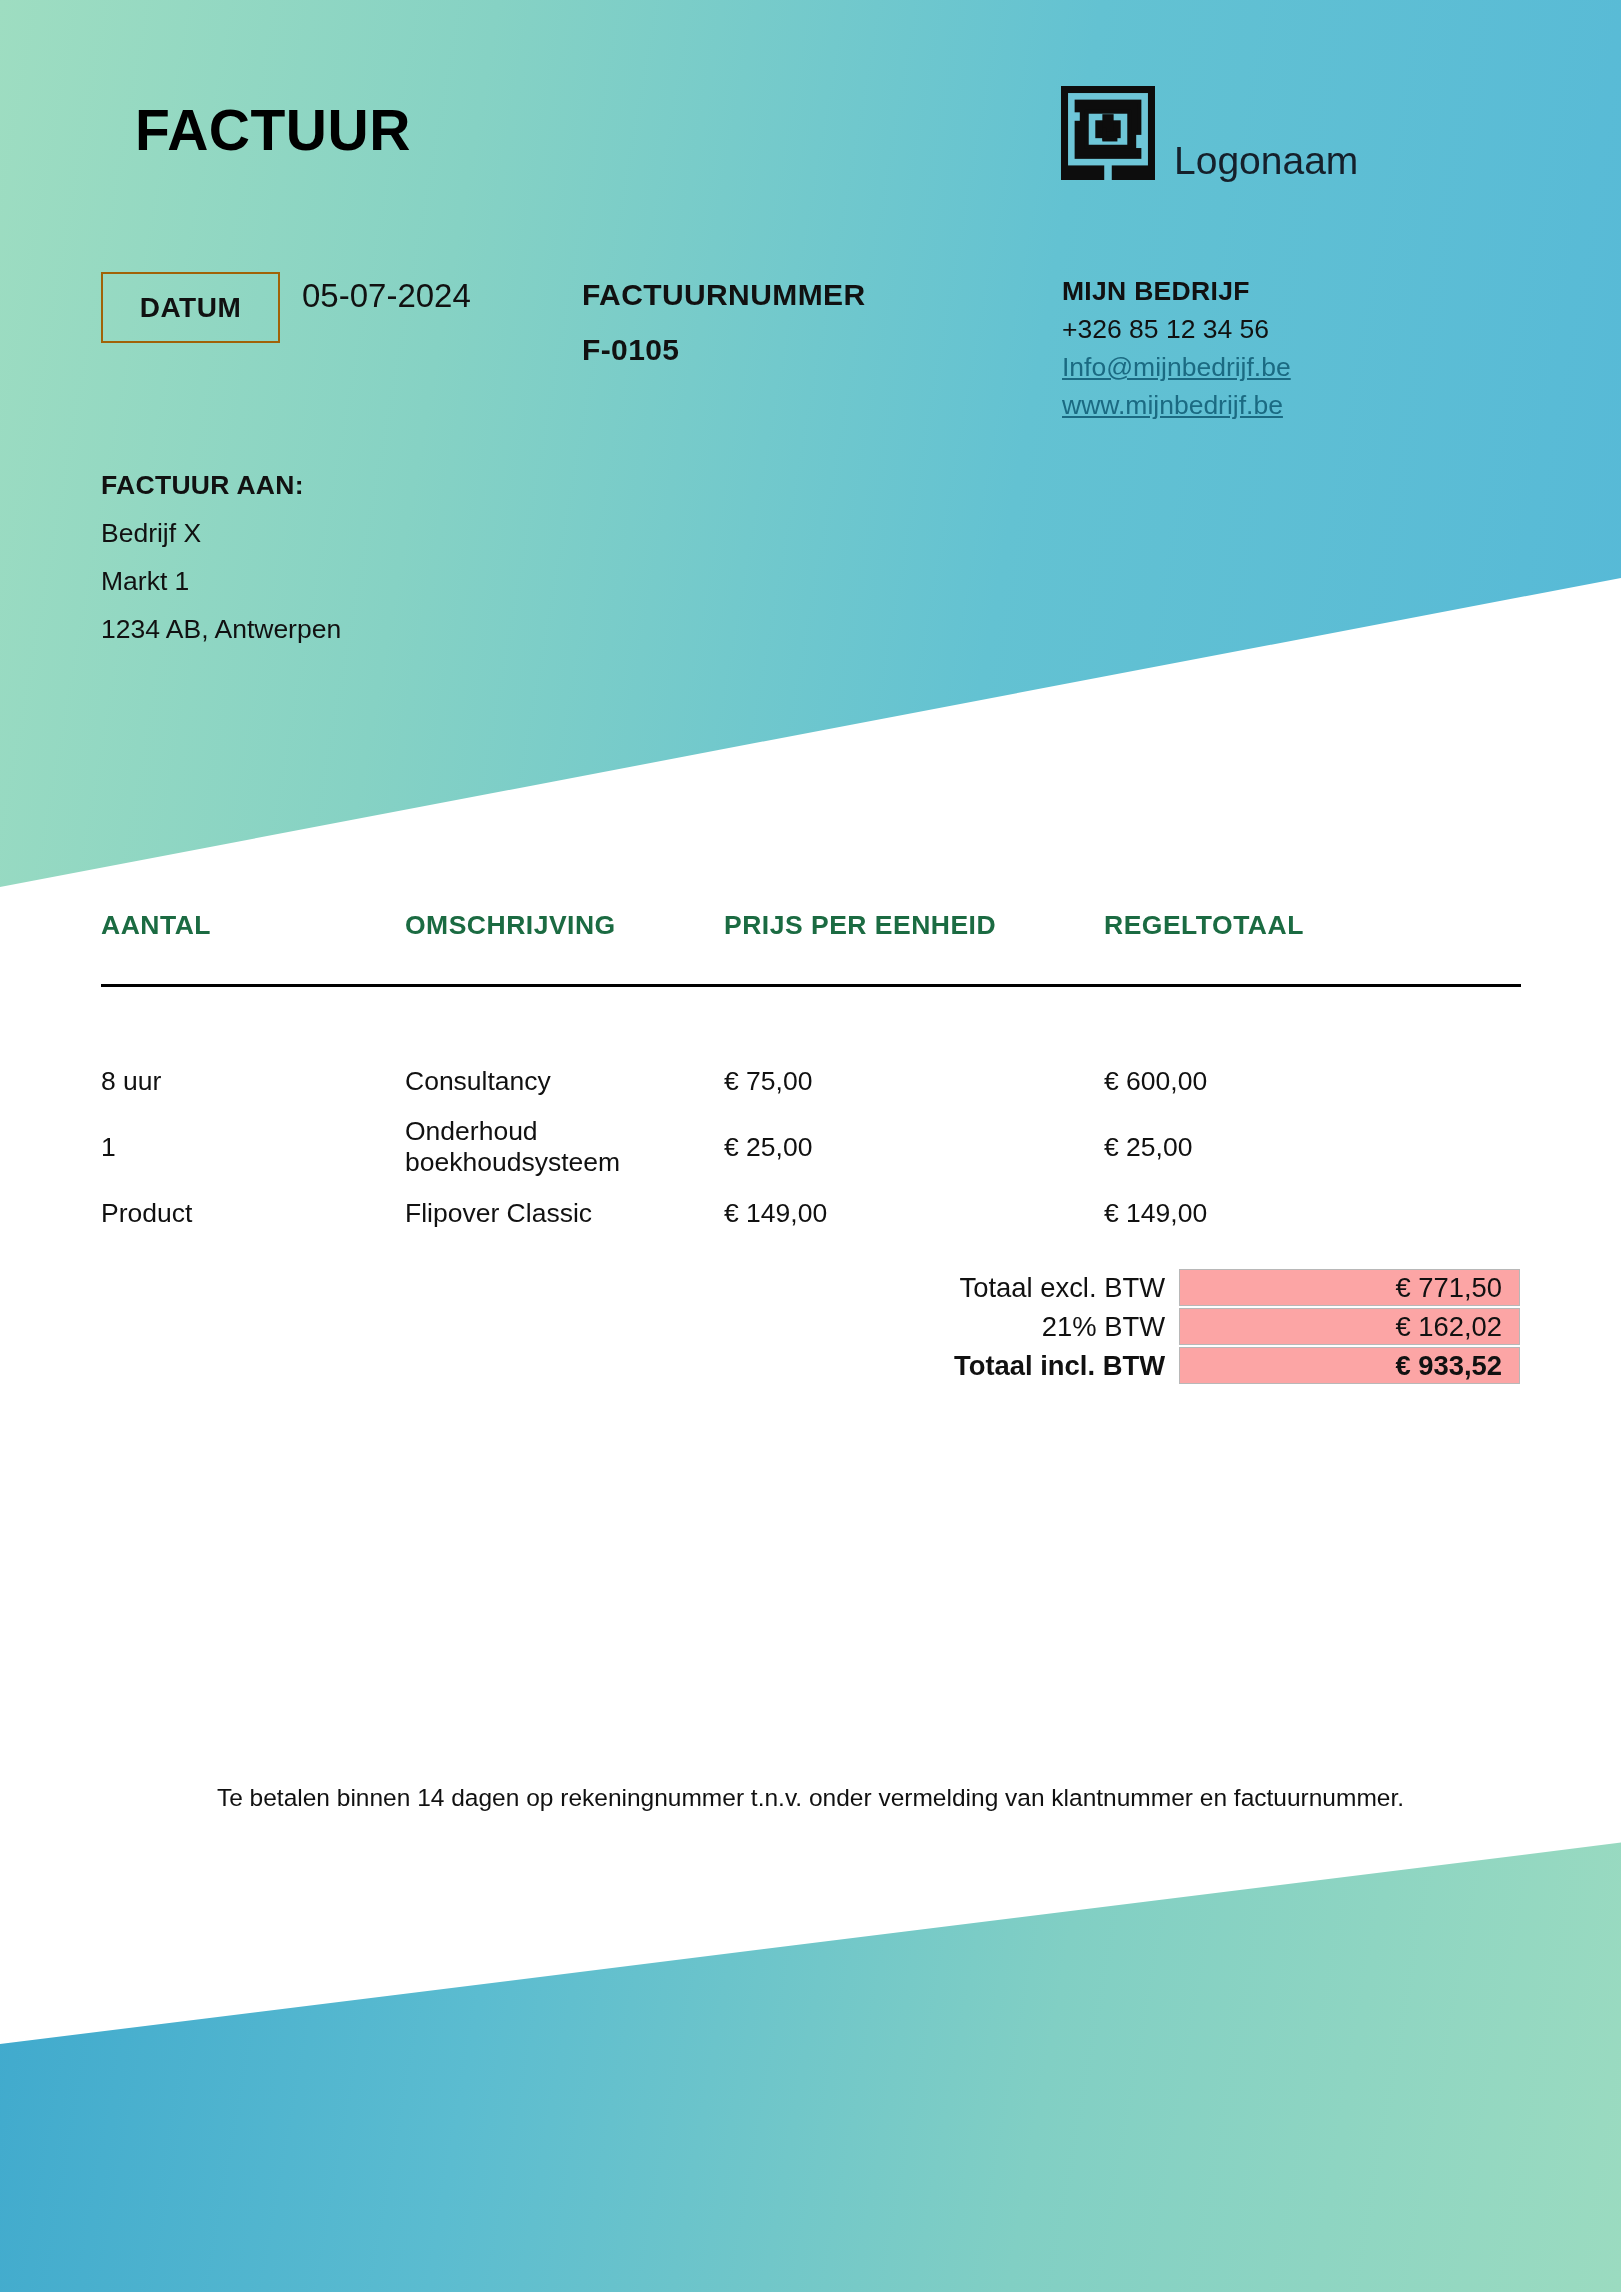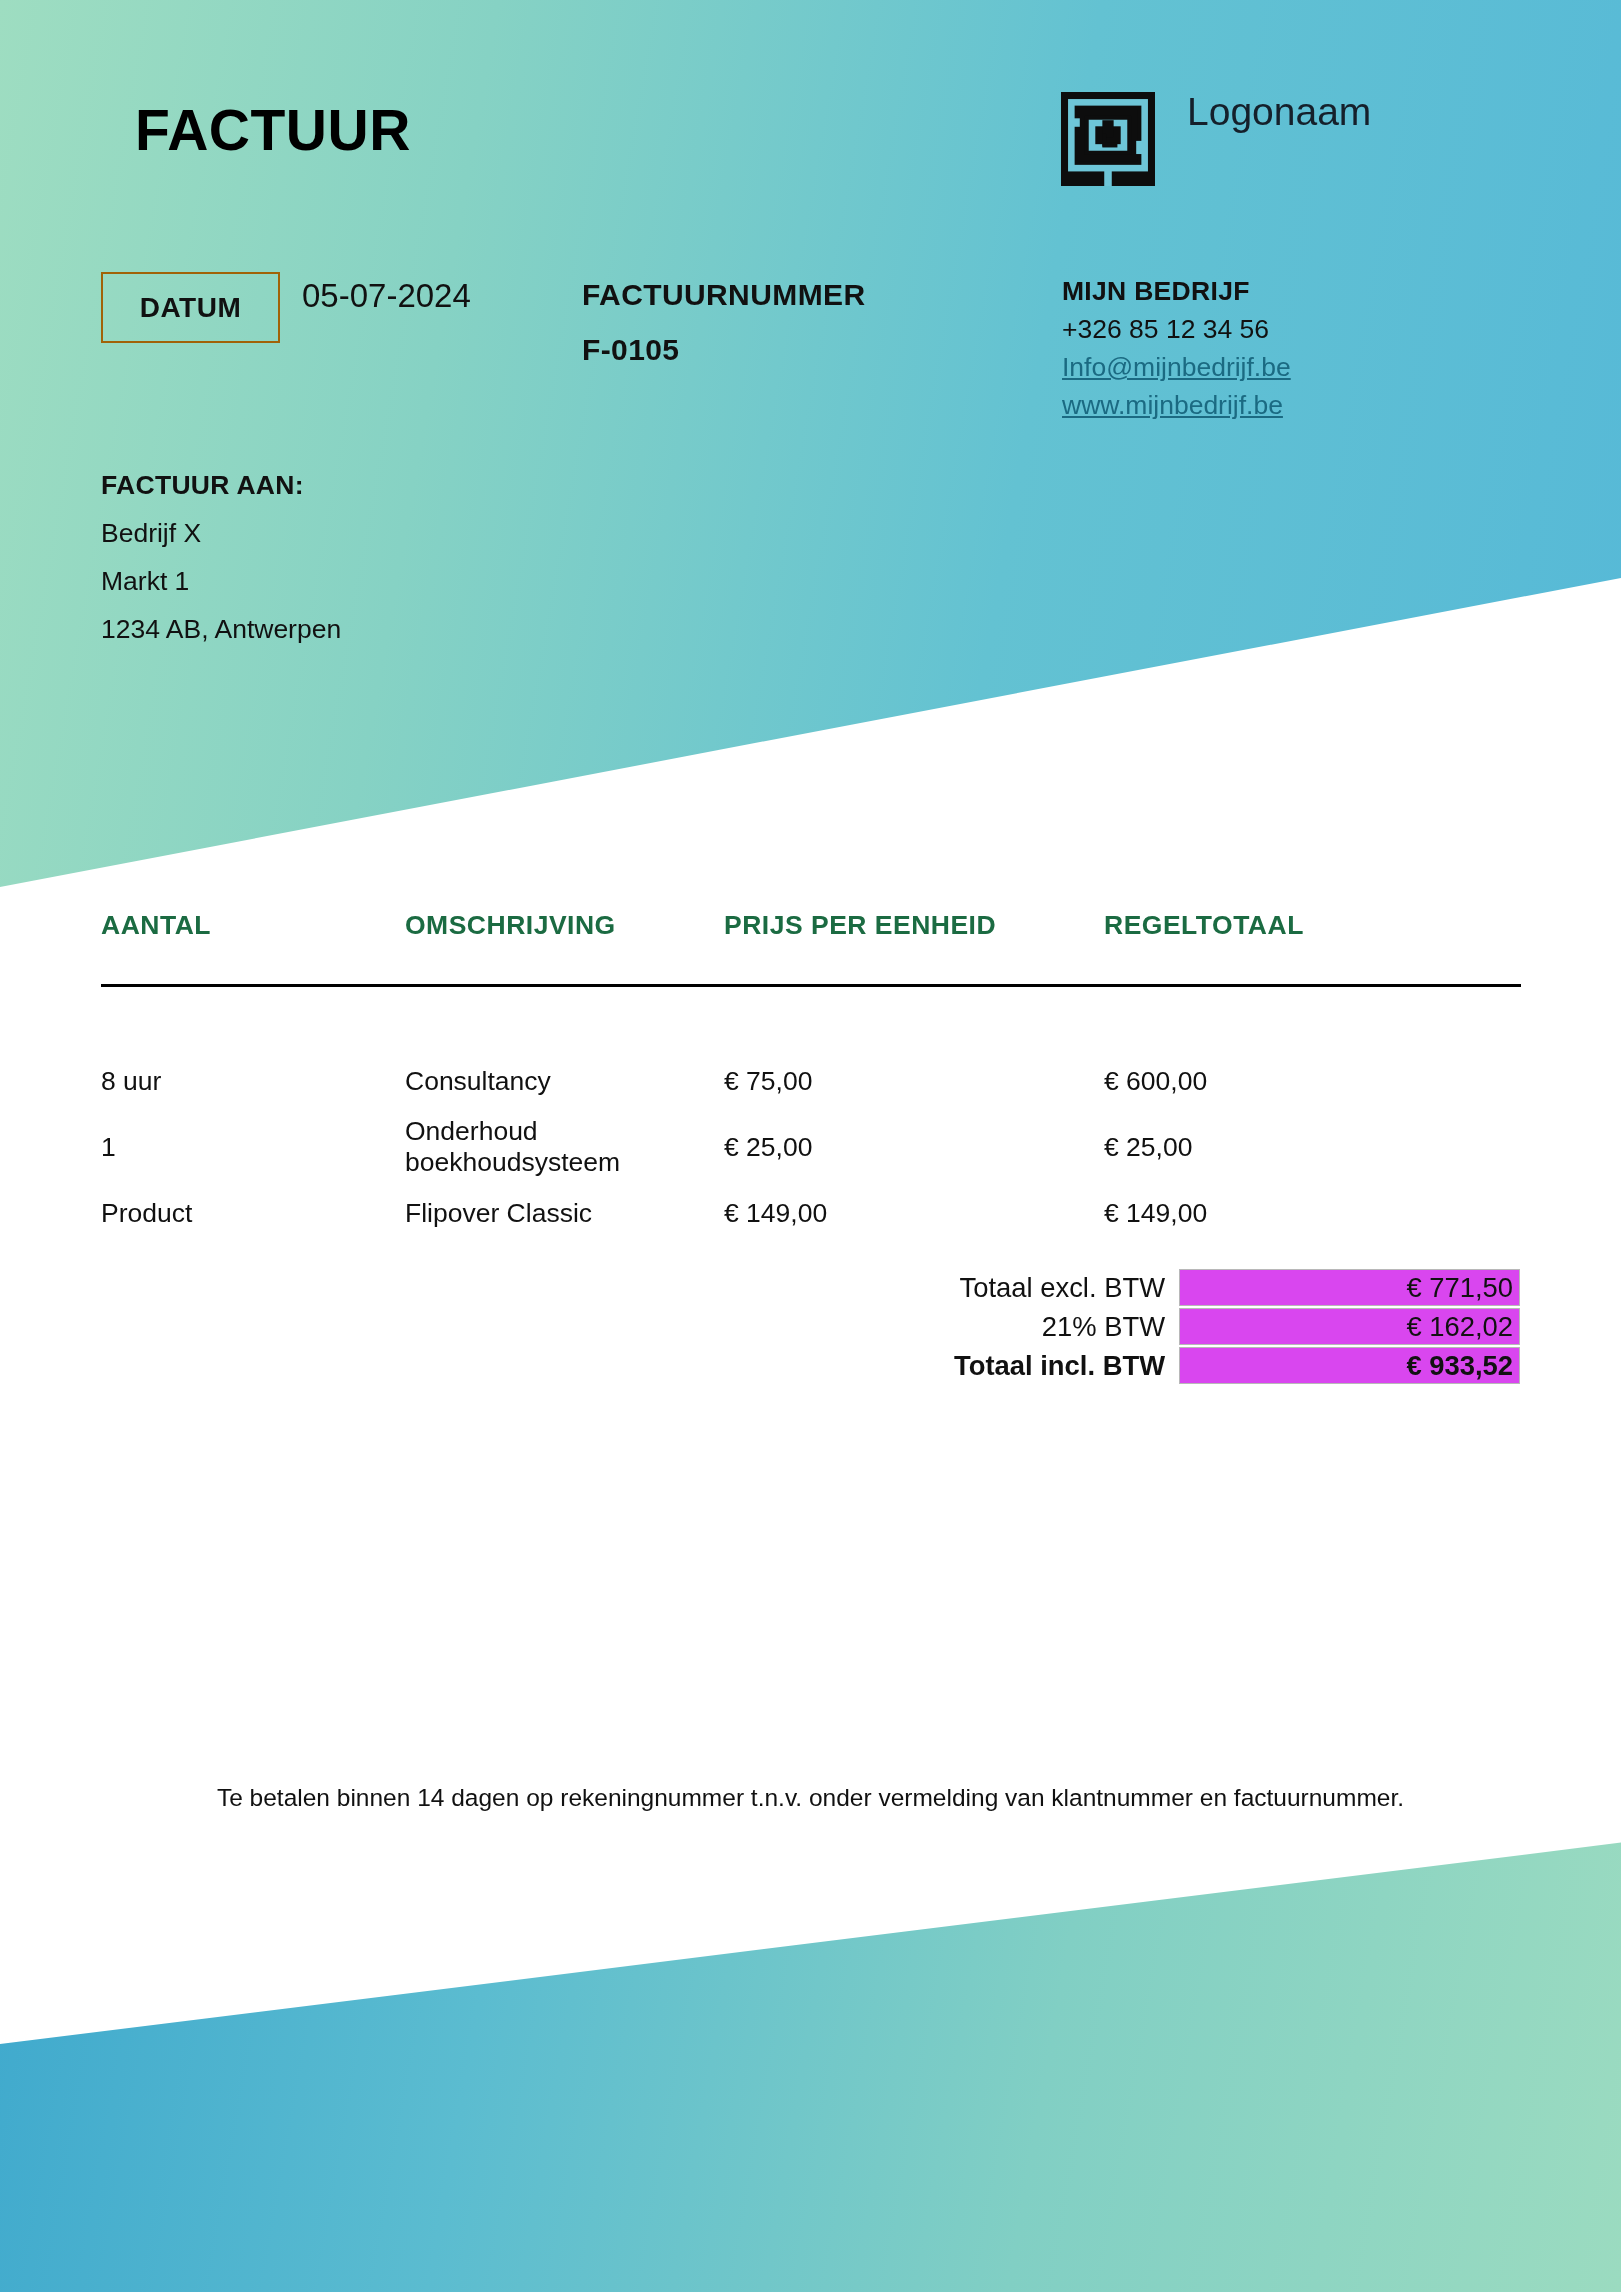--- a/index.html
+++ b/index.html
@@ -47,24 +47,24 @@
     font-weight: bold;
     letter-spacing: 0.5px;
     line-height: 1;
     color: #000000;
     margin-left: 15px;
   }
 
   #brand {
     position: absolute;
     left: 1061px;
-    top: 92px;
+    top: 86px;
     display: flex;
-    align-items: flex-start;
-    gap: 32px;
+    align-items: flex-end;
+    gap: 19px;
   }
   #brand-logo { width: 94px; height: 94px; display: block; }
   #brand-name {
     font-size: 39px;
     color: #15202b;
     line-height: 1;
     white-space: nowrap;
   }
 
   
@@ -184,24 +184,24 @@
     padding-right: 13.7px;
     font-size: 27.4px;
     line-height: 37px;
     white-space: nowrap;
   }
   .total-value {
     flex: 1 1 auto;
     border: 1px solid #b8b8b8;
     box-sizing: border-box;
     text-align: right;
-    padding-right: 6px;
+    padding-right: 17px;
     font-size: 27.4px;
     line-height: 35px;
-    background: #d946ef;
+    background: #fca5a5;
   }
   .total-row.grand .total-label,
   .total-row.grand .total-value { font-weight: bold; }
 
   
   #payment-note {
     position: absolute;
     left: 0;
     right: 0;
     top: 1784px;

